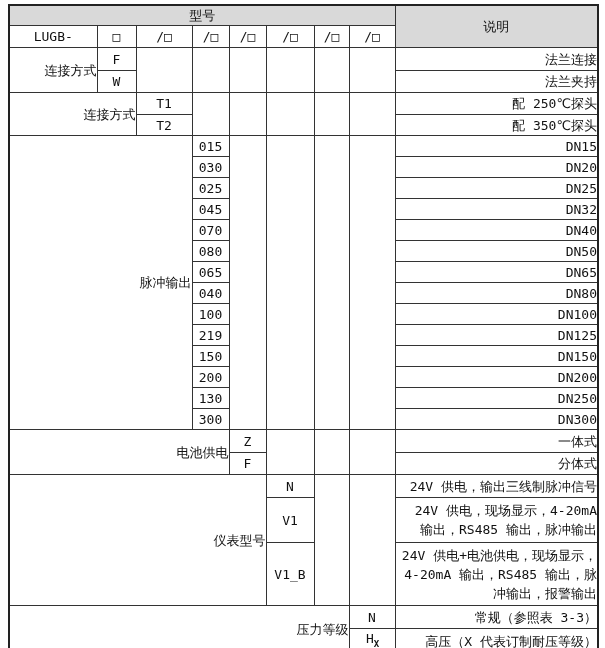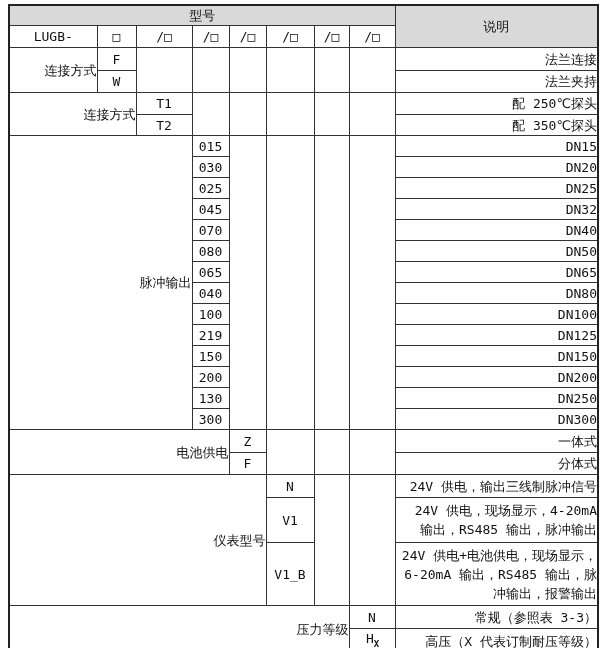--- a/index.html
+++ b/index.html
@@ -189,21 +189,21 @@
       <td rowspan="3"></td>
       <td rowspan="3"></td>
       <td class="desc">24V 供电，输出三线制脉冲信号</td>
     </tr>
     <tr style="height:45px">
       <td class="code">V1</td>
       <td class="desc">24V 供电，现场显示，4-20mA 输出，RS485 输出，脉冲输出</td>
     </tr>
     <tr style="height:63px">
       <td class="code">V1_B</td>
-      <td class="desc">24V 供电+电池供电，现场显示，6-20mA 输出，RS485 输出，脉冲输出，报警输出</td>
+      <td class="desc">24V 供电+电池供电，现场显示，4-20mA 输出，RS485 输出，脉冲输出，报警输出</td>
     </tr>
 
     <tr style="height:23px">
       <td class="lbl" colspan="7" rowspan="2">压力等级</td>
       <td class="code">N</td>
       <td class="desc">常规（参照表 3-3）</td>
     </tr>
     <tr style="height:20px">
       <td class="code"><span>H</span><sub class="hsub">X</sub></td>
       <td class="desc">高压（X 代表订制耐压等级）</td>

